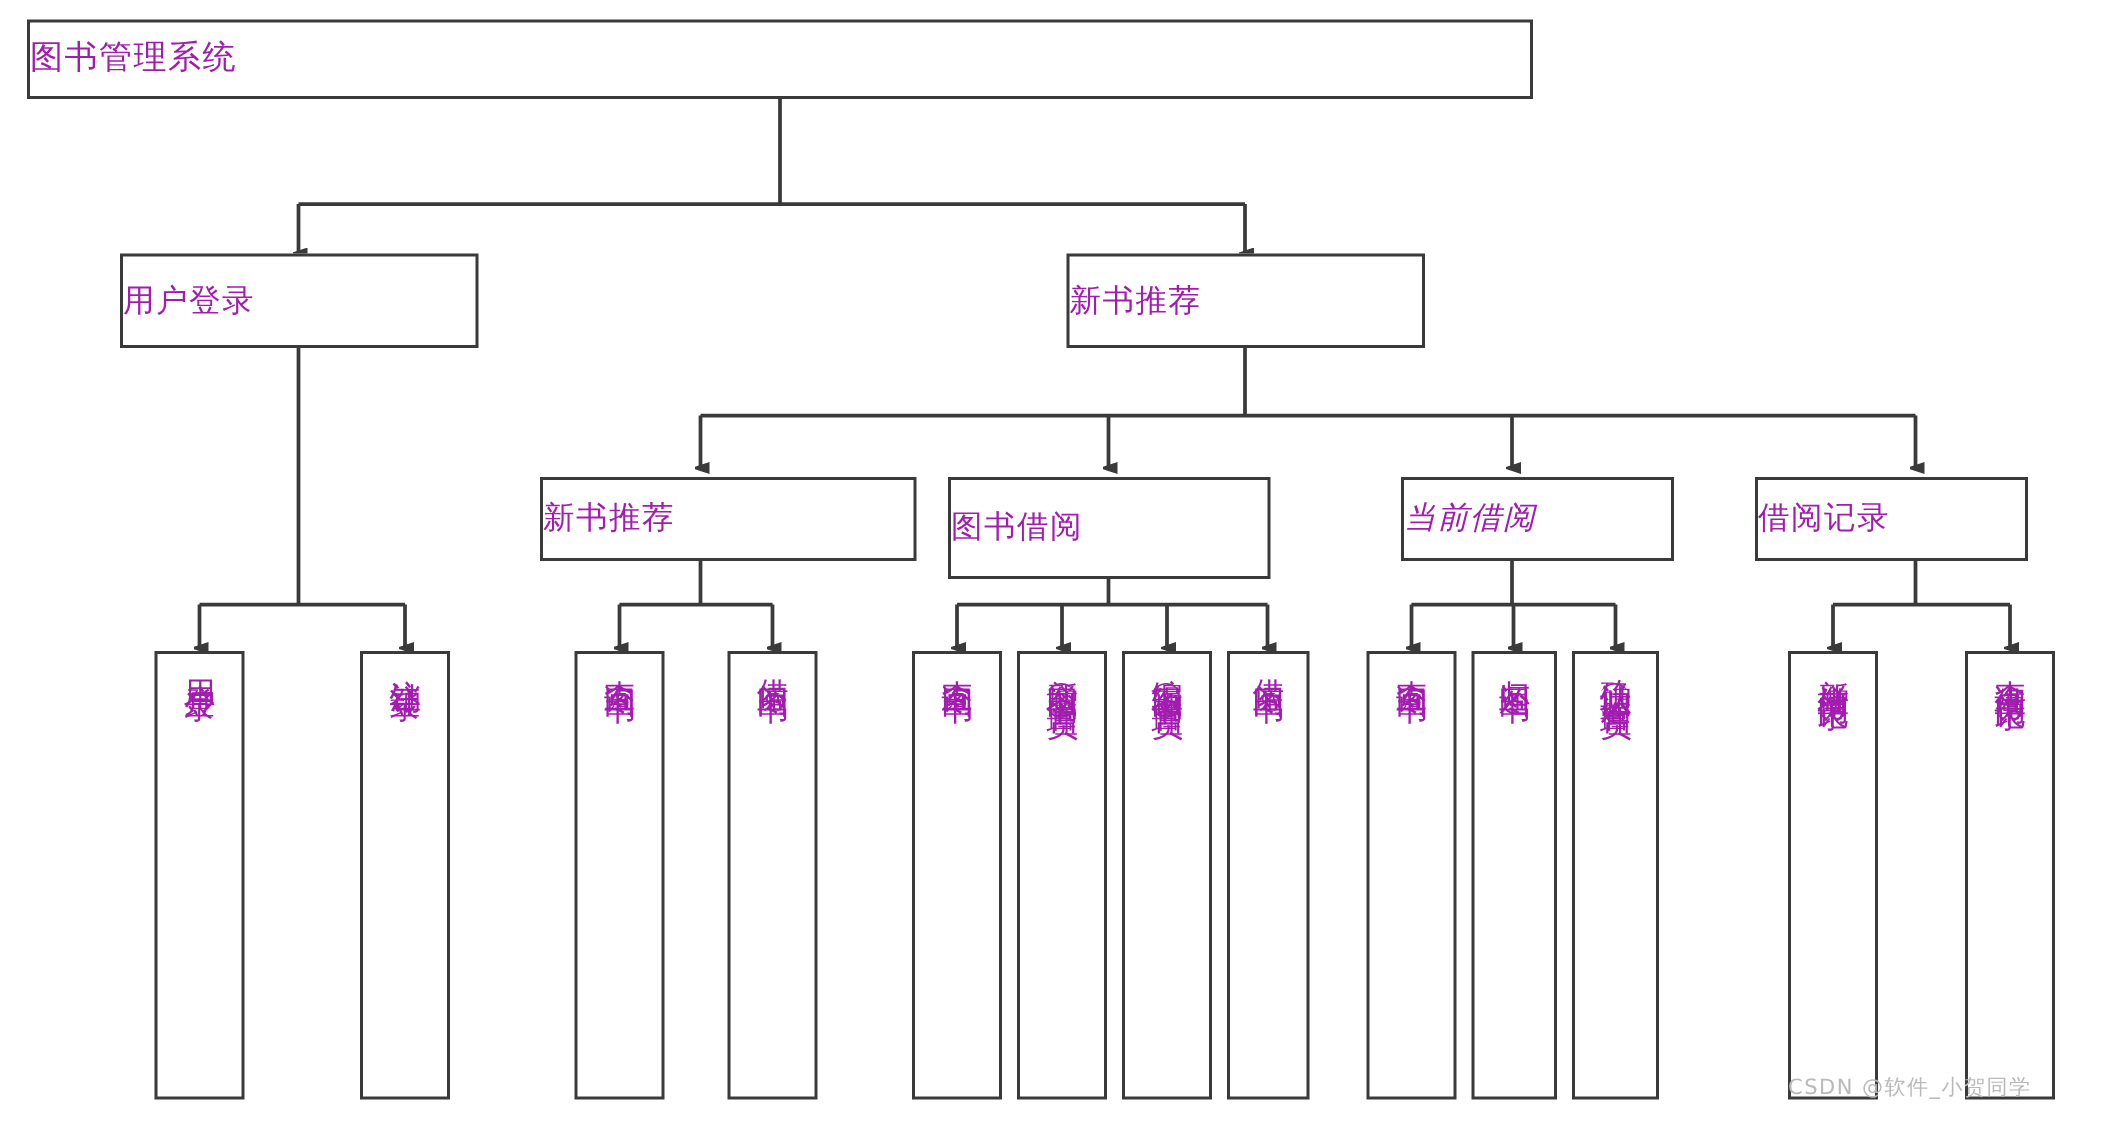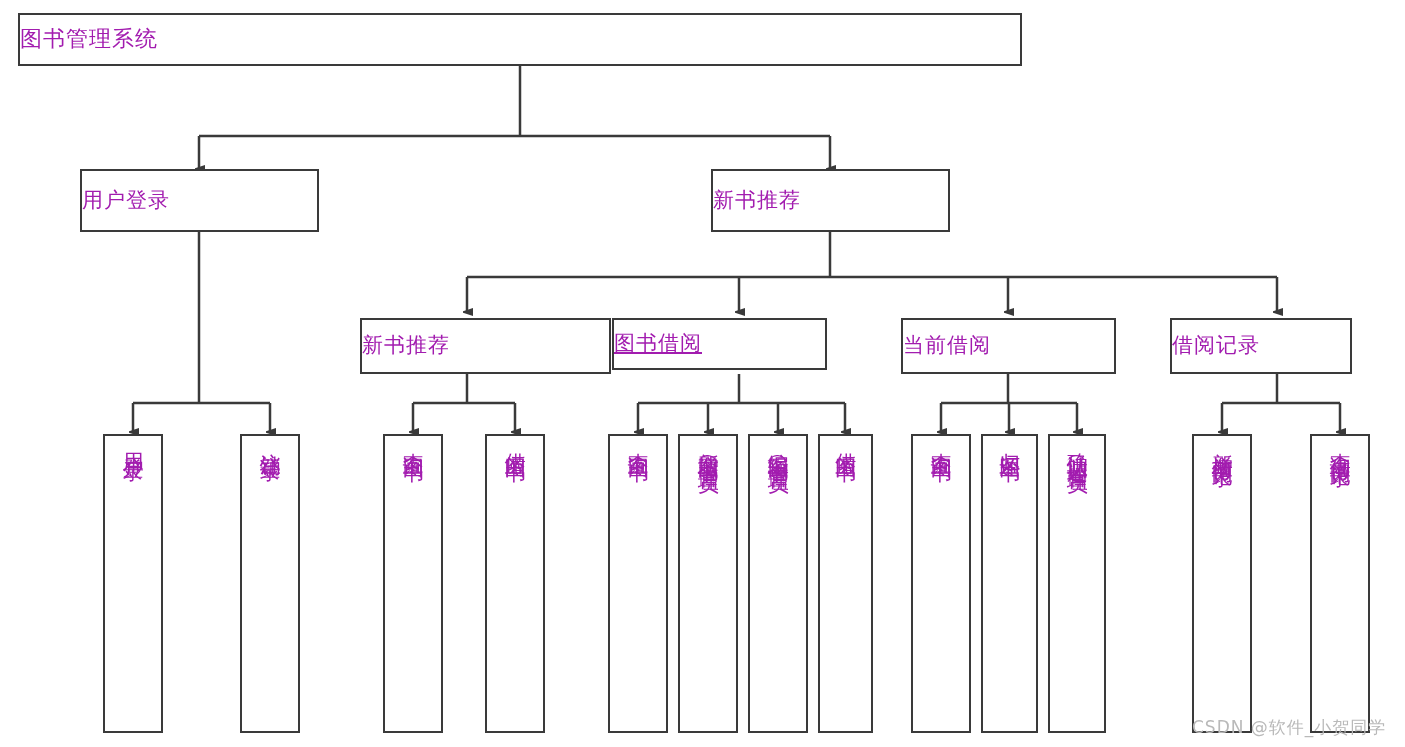--- a/index.html
+++ b/index.html
@@ -54,21 +54,21 @@
     letter-spacing: 3px;
     white-space: nowrap;
   }
   .node-v .vlabel {
     writing-mode: vertical-rl;
     text-orientation: upright;
     display: block;
   }
   .watermark {
     position: absolute;
-    font-size: 17px;
+    font-size: 14px;
     color: #b9b9b9;
     letter-spacing: 1px;
     white-space: nowrap;
     z-index: 3;
     user-select: none;
   }
 </style>
 </head>
 <body>
 
@@ -132,24 +132,24 @@
   <div class="node node-h" style="left:80px; top:169px; width:239px; height:63px;">
     <span>用户登录</span>
   </div>
   <div class="node node-h" style="left:711px; top:169px; width:239px; height:63px;">
     <span>新书推荐</span>
   </div>
 
   <div class="node node-h" style="left:360px; top:318px; width:251px; height:56px;">
     <span>新书推荐</span>
   </div>
-  <div class="node node-h" style="left:612px; top:318px; width:215px; height:52px;text-decoration:underline;">
+  <div class="node node-h" style="left:632px; top:318px; width:215px; height:68px;">
     <span>图书借阅</span>
   </div>
-  <div class="node node-h" style="left:901px; top:318px; width:215px; height:56px;">
+  <div class="node node-h" style="left:934px; top:318px; width:182px; height:56px;font-style:italic;">
     <span>当前借阅</span>
   </div>
   <div class="node node-h" style="left:1170px; top:318px; width:182px; height:56px;">
     <span>借阅记录</span>
   </div>
 
   <div class="node node-v" style="left:103px; top:434px; width:60px; height:299px;">
     <span class="vlabel">用户登录</span>
   </div>
   <div class="node node-v" style="left:240px; top:434px; width:60px; height:299px;">

